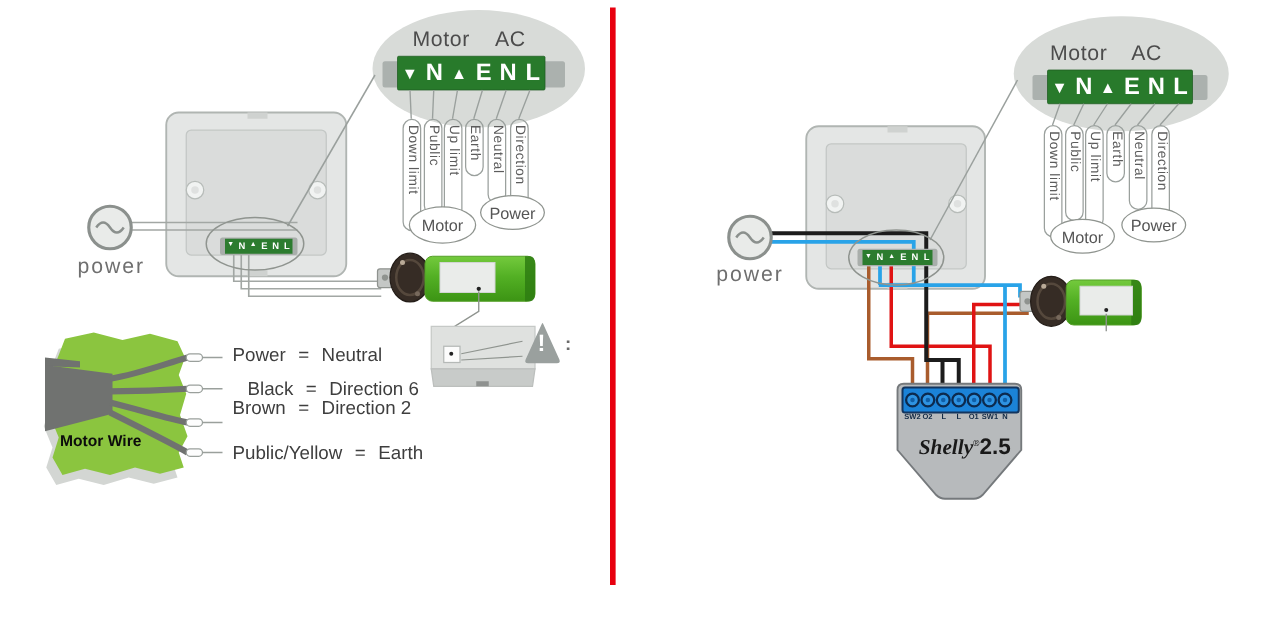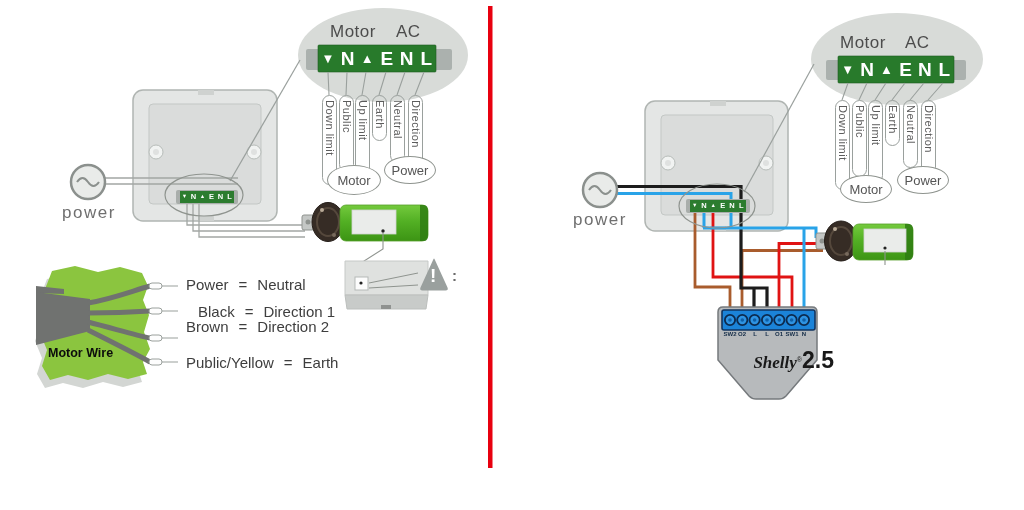--- a/index.html
+++ b/index.html
@@ -19,24 +19,24 @@
           text-align:left;letter-spacing:.5px;}
   .oval{border:1.2px solid #8f948f;border-radius:50%;background:#fff;display:flex;
         align-items:center;justify-content:center;font-size:13px;color:#555;}
   .power-label{font-size:17px;color:#6f6f6f;letter-spacing:1.5px;text-align:center;}
   .legend-row{font-size:15px;color:#3e3e3e;display:flex;align-items:center;}
   .legend-row .eq{margin:0 10px;}
   .motor-wire{font-size:12.5px;font-weight:bold;color:#0c0c0c;}
   .term-label{font-size:6px;font-weight:bold;color:#132b46;text-align:center;width:16px;}
   .warn-glyph{color:#fff;font-weight:bold;font-size:19px;}
   .warn-colon{color:#6a6a6a;font-size:15px;font-weight:bold;}
-  .shelly-logo{display:flex;align-items:baseline;justify-content:flex-end;color:#191919;width:99px;padding-left:17px;}
+  .shelly-logo{display:flex;align-items:baseline;justify-content:flex-start;color:#191919;width:99px;padding-left:17px;}
   .shelly-logo .brand{font-family:"Liberation Serif",serif;font-style:italic;font-weight:bold;font-size:17px;}
   .shelly-logo .reg{font-size:7px;vertical-align:super;position:relative;top:-6px;}
-  .shelly-logo .model{font-weight:bold;font-size:23px;}
+  .shelly-logo .model{font-weight:bold;font-size:18px;}
 </style>
 </head>
 <body>
 
 <div class="canvas">
 
 <svg width="1024" height="510" viewBox="0 0 1024 510">
   <defs>
     <linearGradient id="mg" x1="0" y1="0" x2="0" y2="1">
       <stop offset="0" stop-color="#74ca3d"></stop>
@@ -233,21 +233,21 @@
 <div class="abs warn-colon" style="left:452px;top:267px">:</div>
 
 <div class="abs legend-row" style="left:186px;top:276px">
   <span>Power</span>
   <span class="eq">=</span>
   <span>Neutral</span>
 </div>
 <div class="abs legend-row" style="left:198px;top:303px">
   <span>Black</span>
   <span class="eq">=</span>
-  <span>Direction 1</span>
+  <span>Direction 6</span>
 </div>
 <div class="abs legend-row" style="left:186px;top:318px">
   <span>Brown</span>
   <span class="eq">=</span>
   <span>Direction 2</span>
 </div>
 <div class="abs legend-row" style="left:186px;top:354px">
   <span>Public/Yellow</span>
   <span class="eq">=</span>
   <span>Earth</span>

